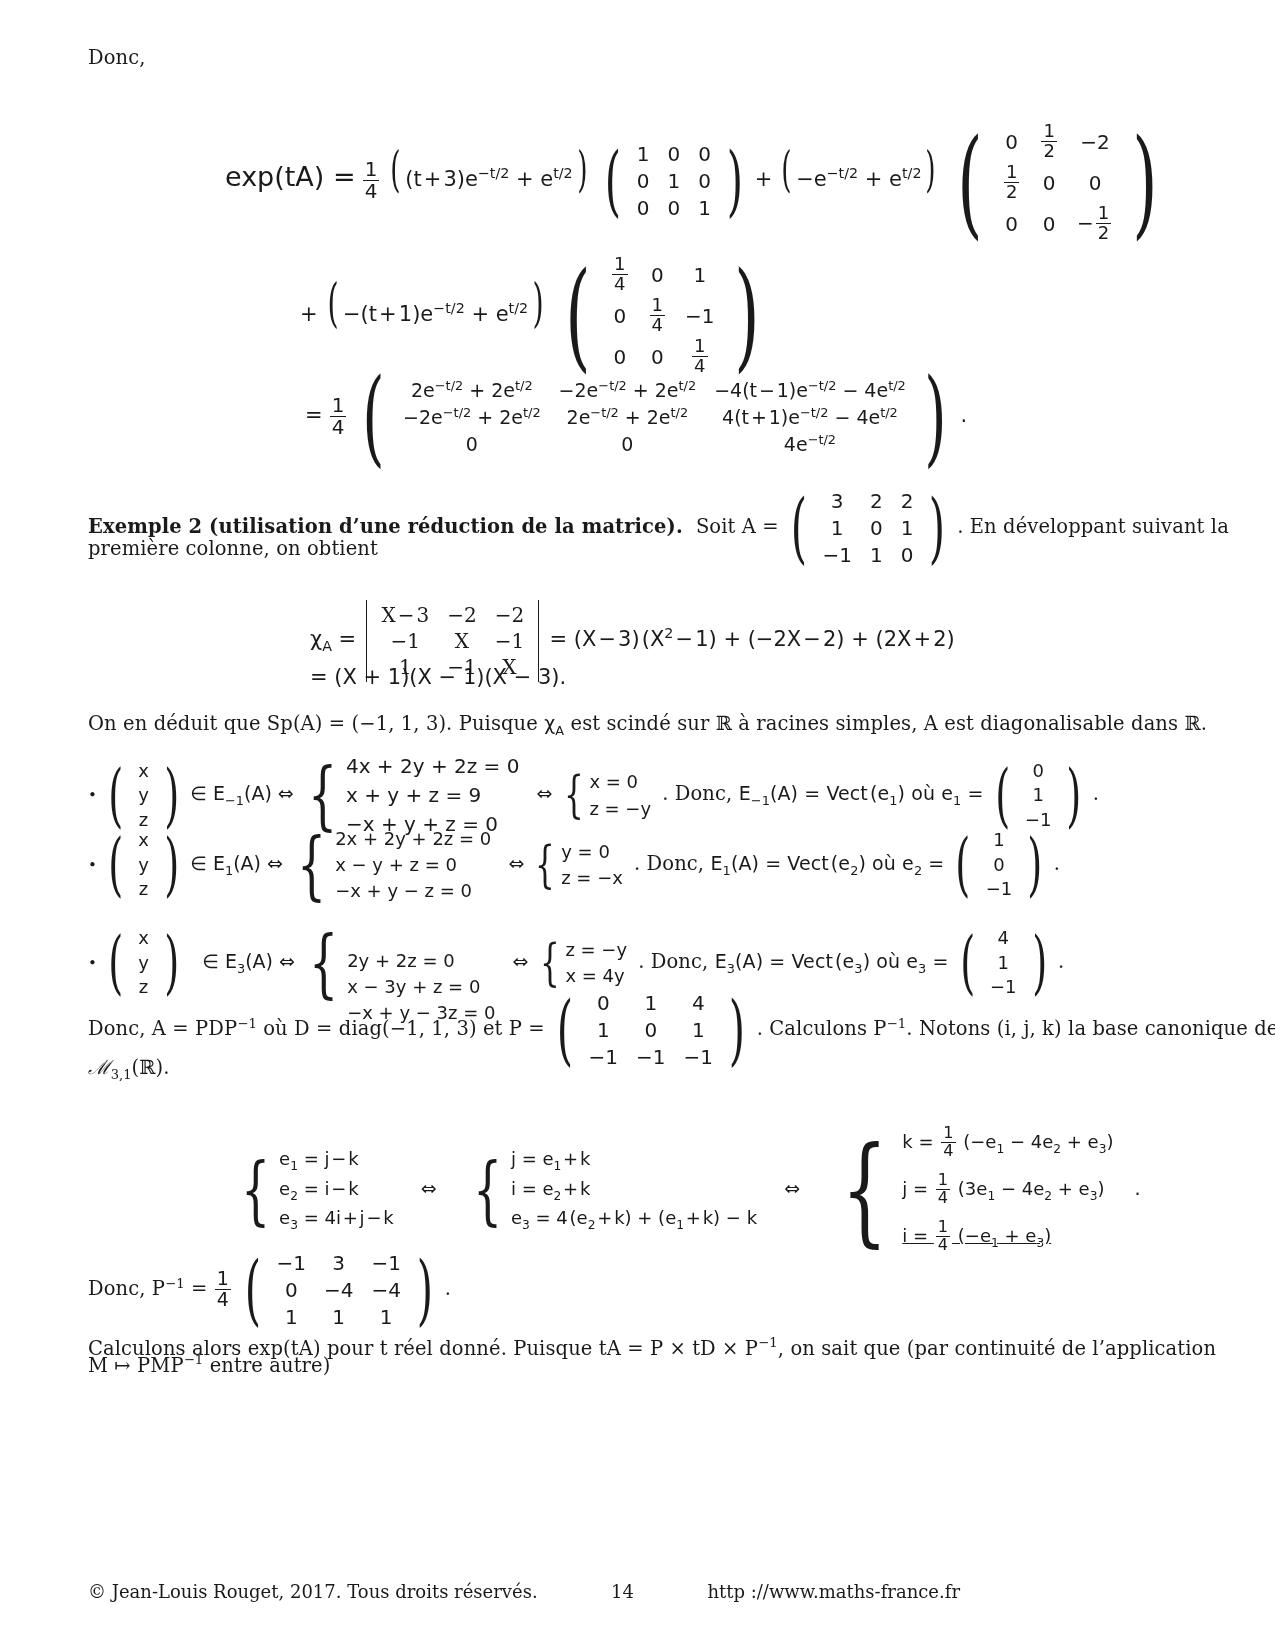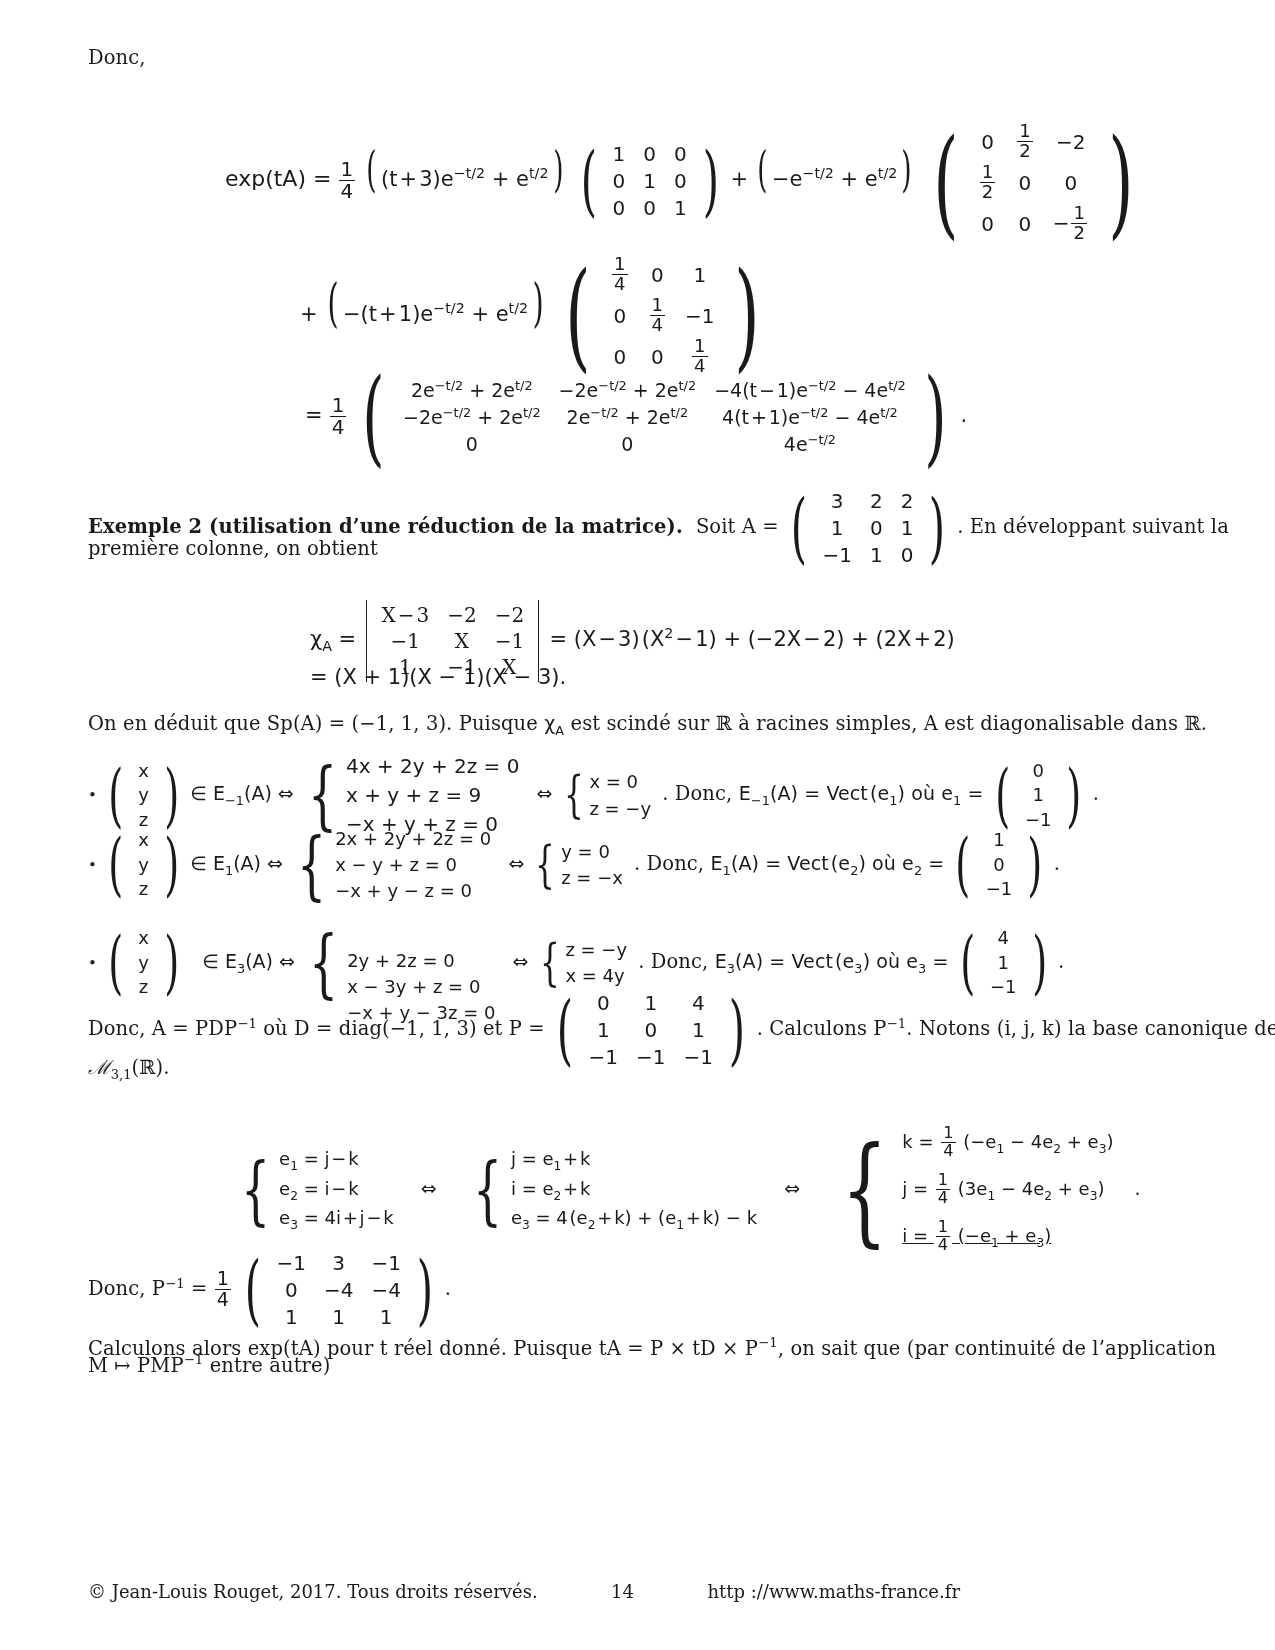--- a/index.html
+++ b/index.html
@@ -116,21 +116,21 @@
   .cal { font-family: "DejaVu Serif", serif; font-style: italic; }
 </style>
 </head>
 <body>
 
 <div class="page">
 
   <div class="ln body-text" style="left:88px; top:46px;">Donc,</div>
 
   <div class="ln" style="left:225px; top:120px;">
-    <span class="math" style="font-size:22px;">exp(tA) =</span>
+    <span class="math" style="font-size:27px;">exp(tA) =</span>
     <span class="frac" style="font-size:21px;">
       <span class="num">1</span>
       <span class="den">4</span>
     </span>
     <span class="math" style="font-size:21px;">
       <span class="paren" style="font-size:48px;">(</span><span>(t + 3)e<sup>−t/2</sup> + e<sup>t/2</sup></span><span class="paren" style="font-size:48px;">)</span>
     </span>
     
     <span class="mat" style="font-size:20px;">
       <span class="paren" style="font-size:76px;">(</span>

